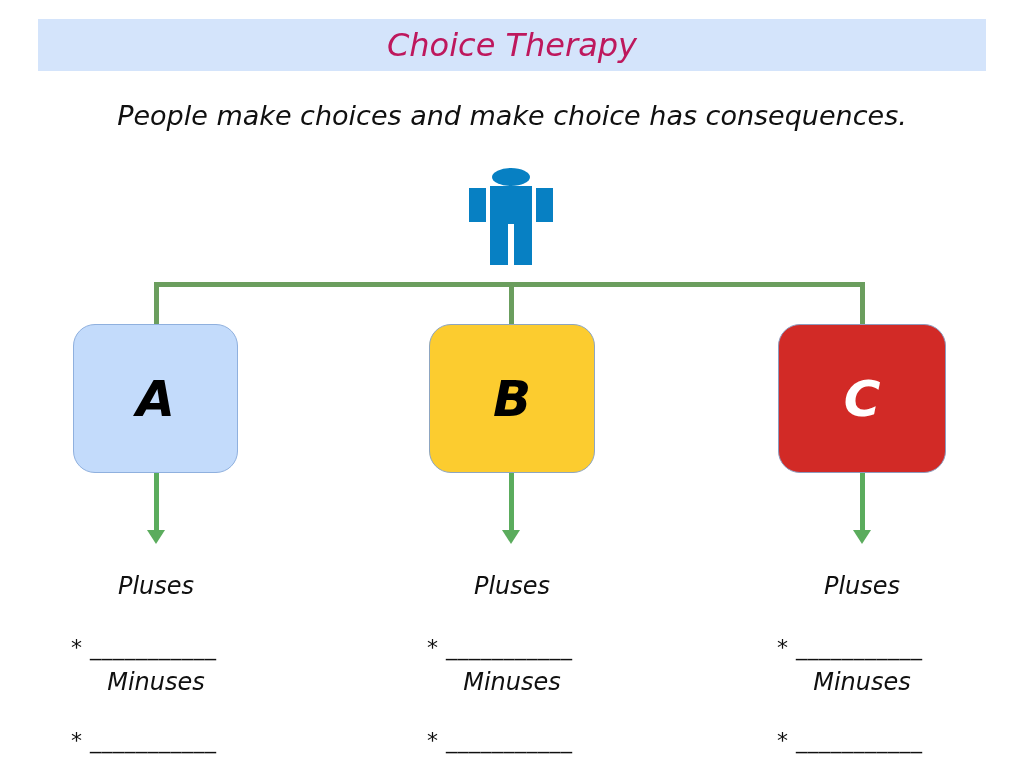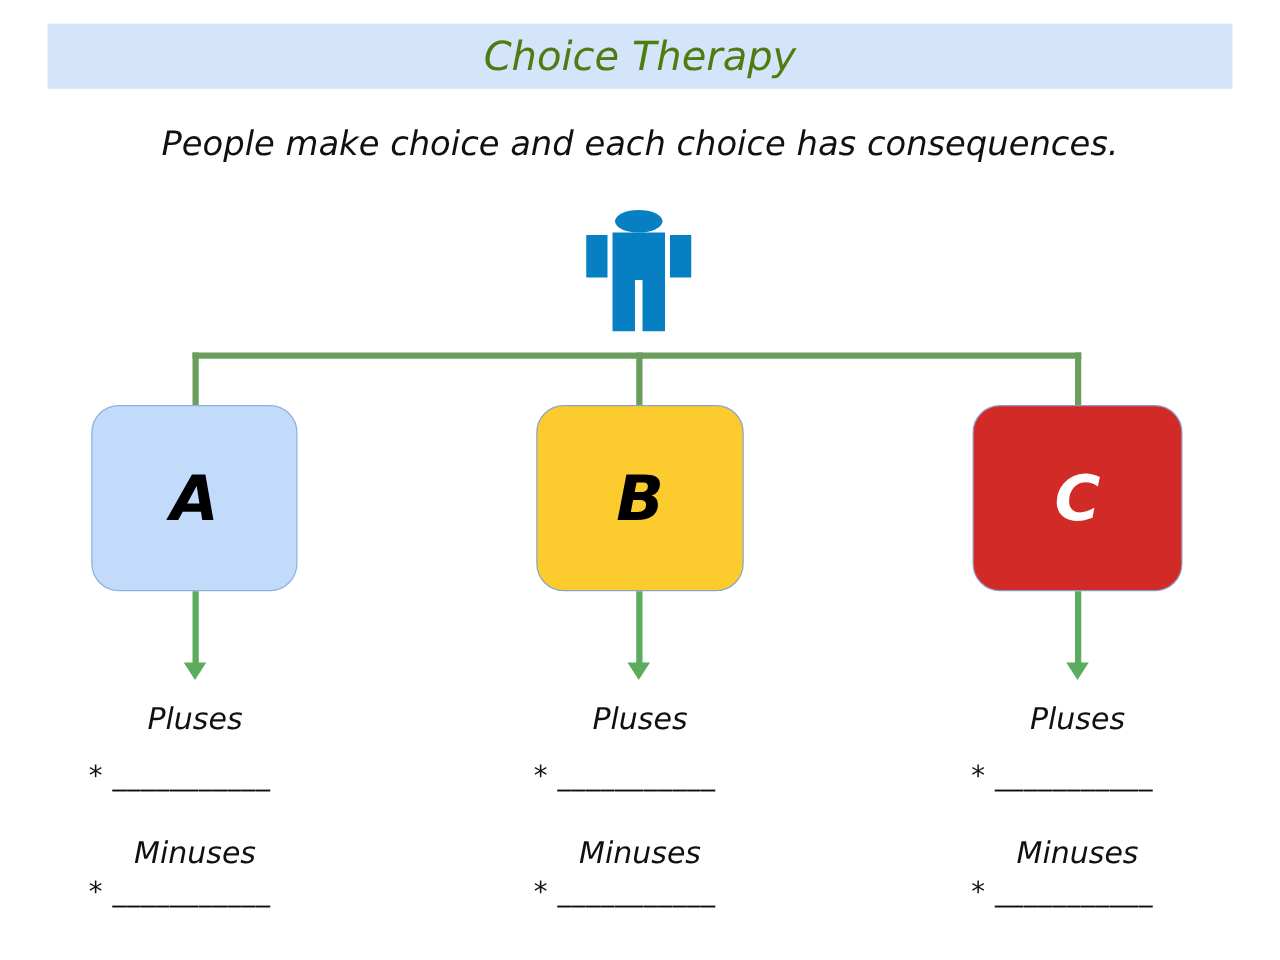--- a/index.html
+++ b/index.html
@@ -5,21 +5,21 @@
   html,body { margin:0; padding:0; background:#ffffff; }
   .canvas {
     position:relative; width:1024px; height:768px; background:#ffffff;
     font-family:"DejaVu Sans", sans-serif; overflow:hidden; color:#111;
   }
   
   .header-bar {
     position:absolute; left:38px; top:19px; width:948px; height:52px;
     display:flex; align-items:center; justify-content:center;
   }
-  .page-title { font-style:italic; font-size:32px; color:#4d7c0f; }
+  .page-title { font-style:italic; font-size:32px; color:#be185d; }
   .subtitle {
     position:absolute; left:0; top:100px; width:1024px; text-align:center;
     font-style:italic; font-size:27px; color:#101010;
   }
   
   .p-part { position:absolute; }
   .p-head  { left:492px; top:168px; width:38px; height:18px; border-radius:50%; }
   .p-arm-l { left:469px; top:188px; width:17px; height:34px; }
   .p-arm-r { left:536px; top:188px; width:17px; height:34px; }
   .p-torso { left:490px; top:186px; width:42px; height:38px; }
@@ -48,39 +48,39 @@
     border-top:14px solid;
   }
   .h-a { left:147px; } .h-b { left:502px; } .h-c { left:853px; }
   
   .col { position:absolute; top:560px; width:170px; height:190px; }
   .col-a { left:71px; } .col-b { left:427px; } .col-c { left:777px; }
   .notes-label {
     position:absolute; left:0; width:100%; text-align:center;
     font-style:italic; font-size:24px; color:#101010;
   }
-  .pluses-label  { top:1px;font-style:italic; }
+  .pluses-label  { top:12px;font-style:italic; }
   .minuses-label { top:108px;font-style:italic; }
   .note-line {
     position:absolute; left:0; font-size:22px; color:#101010;
-    white-space:pre; letter-spacing:0.5px;
+    white-space:pre; letter-spacing:0.5px;margin-top:26px;
   }
   .pluses-line  { top:49px; }
   .minuses-line { top:142px; }
 </style>
 </head>
 <body>
 
 <div class="canvas">
 
   <div class="header-bar" style="background-color: rgb(212, 228, 251);">
     <div class="page-title">Choice Therapy</div>
   </div>
 
-  <div class="subtitle">People make choice and each choice has consequences.</div>
+  <div class="subtitle">People make choices and make choice has consequences.</div>
 
   <div>
     <div class="p-part p-head" style="background-color: rgb(7, 128, 195);"></div>
     <div class="p-part p-arm-l" style="background-color: rgb(7, 128, 195);"></div>
     <div class="p-part p-arm-r" style="background-color: rgb(7, 128, 195);"></div>
     <div class="p-part p-torso" style="background-color: rgb(7, 128, 195);"></div>
     <div class="p-part p-leg-l" style="background-color: rgb(7, 128, 195);"></div>
     <div class="p-part p-leg-r" style="background-color: rgb(7, 128, 195);"></div>
   </div>
 

